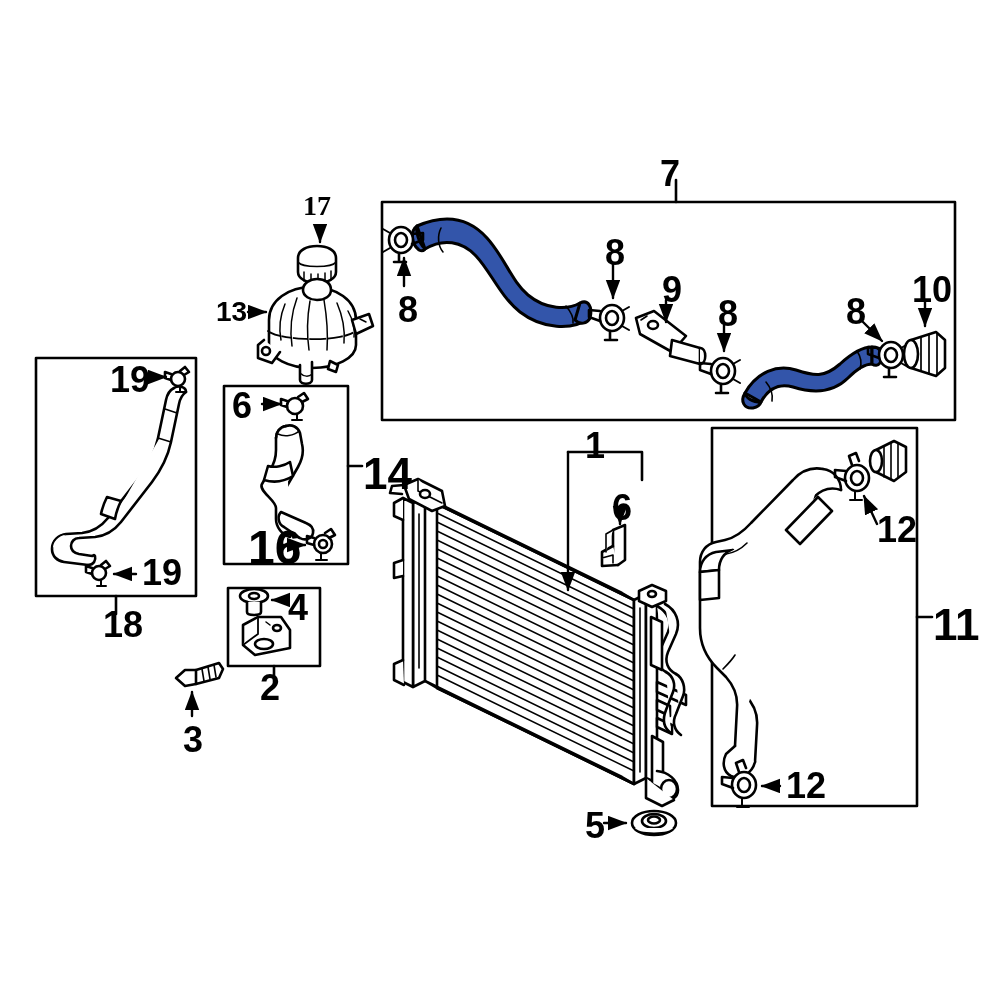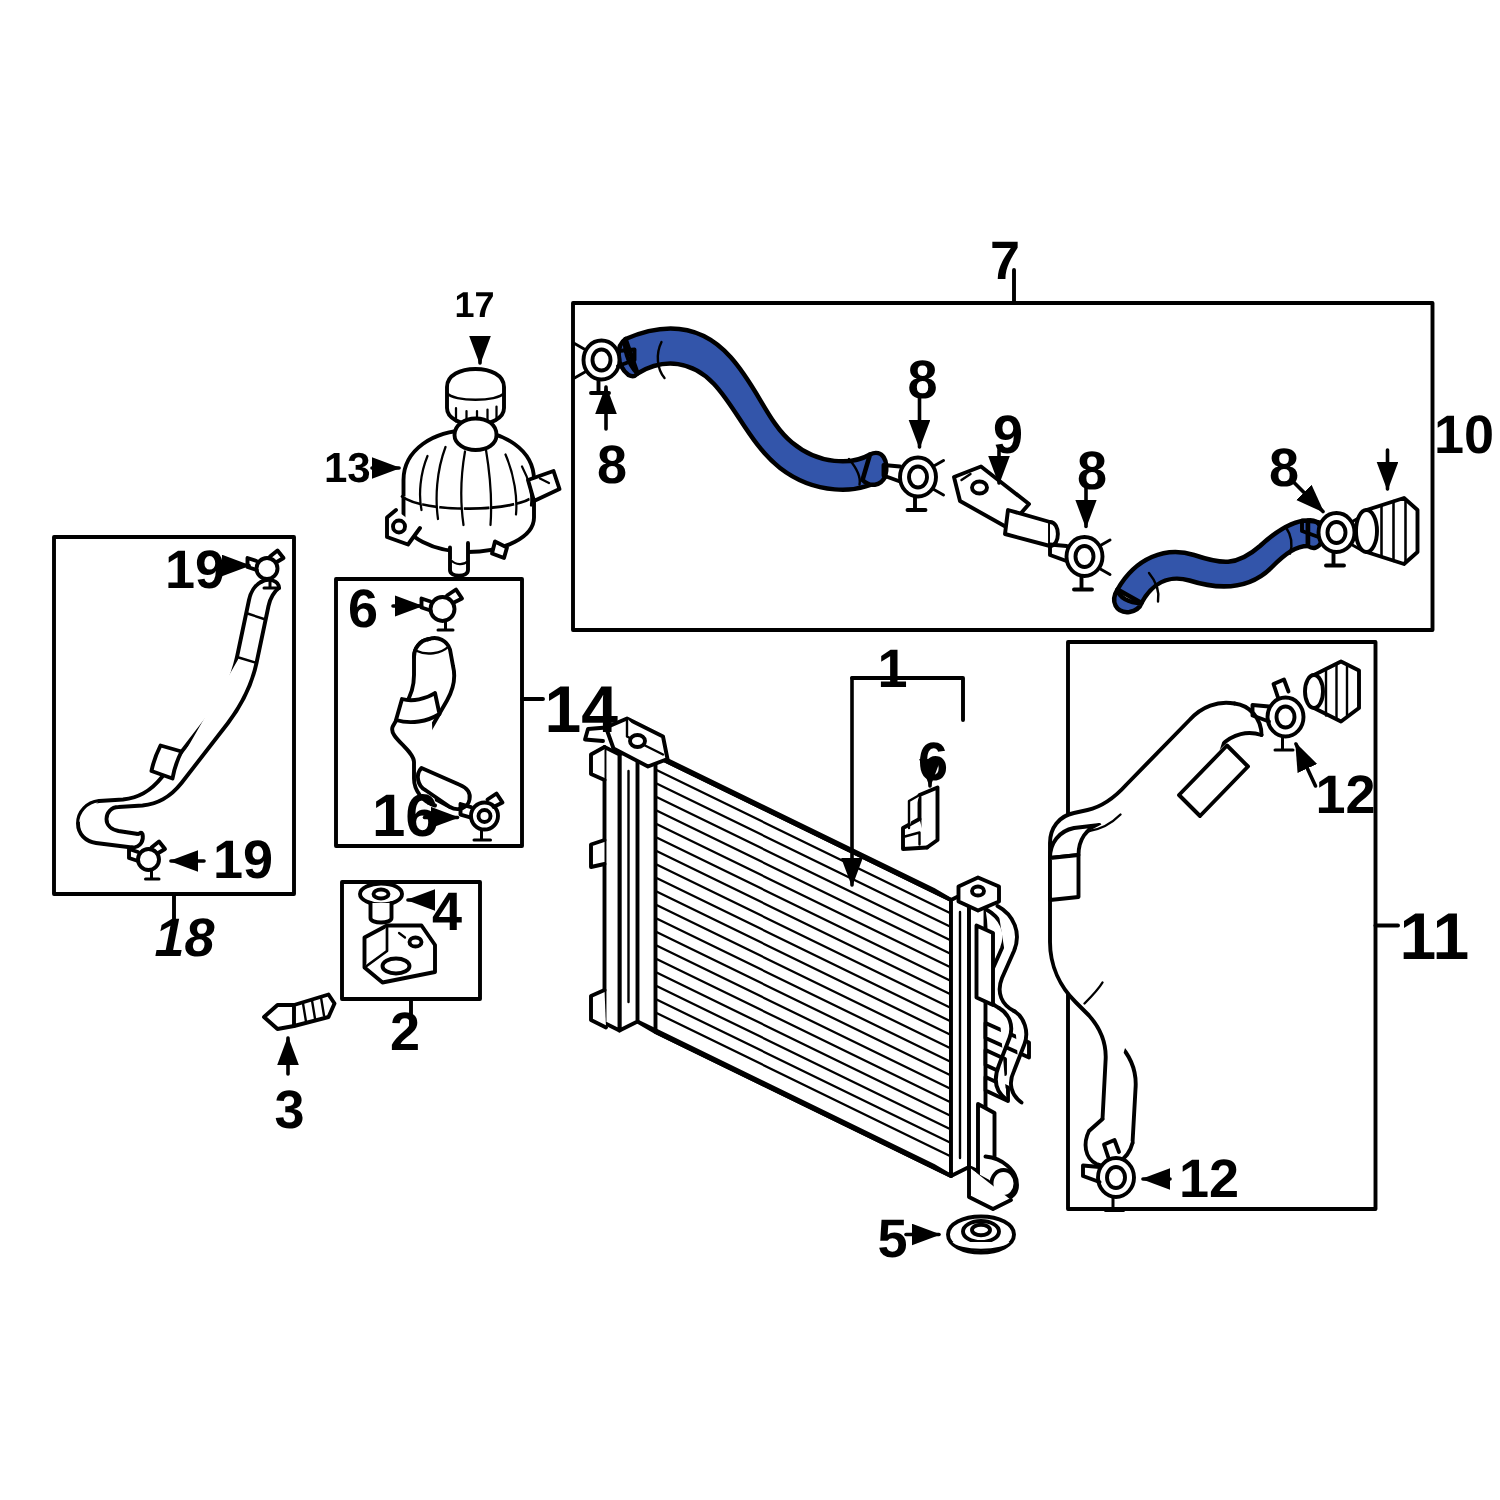--- a/index.html
+++ b/index.html
@@ -362,37 +362,37 @@
       <path d="M733,778 L722,777 L722,784 L733,788"></path>
       <path d="M739,772 L736,763 L743,760 L746,768"></path>
       <path d="M742,798 L742,807 M737,807 L749,807" stroke-width="2"></path>
     </g>
     <path d="M780,786 L762,786" marker-end="url(#arrowhead)" stroke-width="2.4"></path>
 
   </g>
 </svg>
 
 <div class="callout" style="left:660px;top:156px;font-size:36px;">7</div>
-<div class="callout" style="left:303px;top:192px;font-size:24px;">17</div>
+<div class="callout" style="left:303px;top:192px;font-size:28px;font-family:Liberation Serif, serif;">17</div>
 <div class="callout" style="left:398px;top:292px;font-size:36px;">8</div>
 <div class="callout" style="left:605px;top:235px;font-size:36px;">8</div>
 <div class="callout" style="left:662px;top:272px;font-size:36px;">9</div>
 <div class="callout" style="left:718px;top:296px;font-size:36px;">8</div>
 <div class="callout" style="left:846px;top:294px;font-size:36px;">8</div>
-<div class="callout" style="left:912px;top:272px;font-size:36px;margin-left:44px;">10</div>
+<div class="callout" style="left:912px;top:272px;font-size:36px;">10</div>
 <div class="callout" style="left:216px;top:298px;font-size:28px;">13</div>
 <div class="callout" style="left:110px;top:362px;font-size:36px;">19</div>
 <div class="callout" style="left:232px;top:388px;font-size:36px;">6</div>
 <div class="callout" style="left:363px;top:452px;font-size:44px;">14</div>
 <div class="callout" style="left:585px;top:428px;font-size:36px;">1</div>
 <div class="callout" style="left:612px;top:490px;font-size:36px;">6</div>
-<div class="callout" style="left:248px;top:524px;font-size:40px;">16</div>
+<div class="callout" style="left:248px;top:524px;font-size:48px;">16</div>
 <div class="callout" style="left:142px;top:555px;font-size:36px;">19</div>
 <div class="callout" style="left:877px;top:512px;font-size:36px;">12</div>
-<div class="callout" style="left:103px;top:607px;font-size:36px;font-style:italic;">18</div>
+<div class="callout" style="left:103px;top:607px;font-size:36px;">18</div>
 <div class="callout" style="left:288px;top:590px;font-size:36px;">4</div>
 <div class="callout" style="left:933px;top:603px;font-size:44px;">11</div>
 <div class="callout" style="left:260px;top:670px;font-size:36px;">2</div>
 <div class="callout" style="left:183px;top:722px;font-size:36px;">3</div>
 <div class="callout" style="left:786px;top:768px;font-size:36px;">12</div>
 <div class="callout" style="left:585px;top:808px;font-size:36px;">5</div>
 
 </div>
 
 </body></html>

